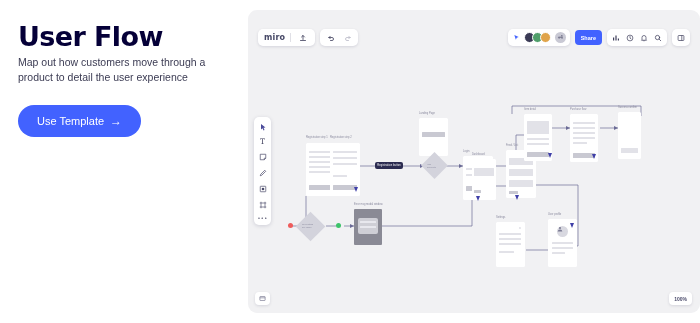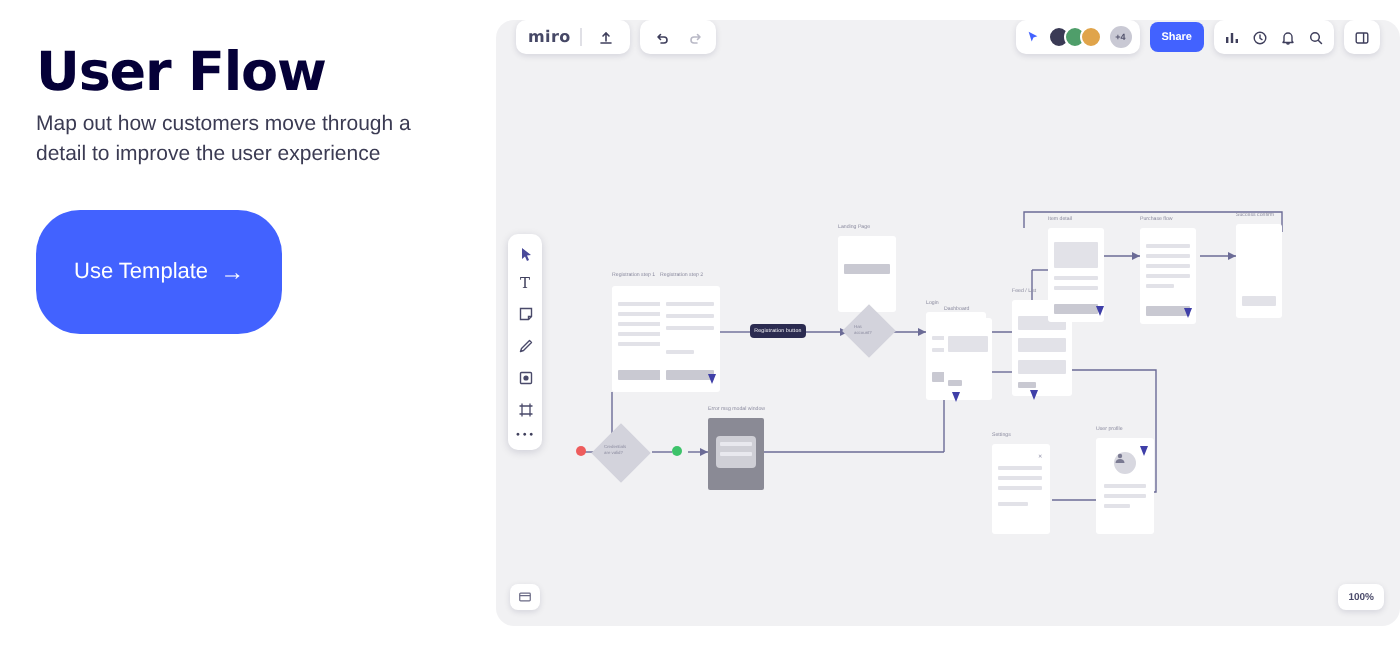--- a/index.html
+++ b/index.html
@@ -19,36 +19,36 @@
     font-family: "DejaVu Sans", sans-serif;
   }
   .promo-title span { display:block; }
   .promo-sub {
     font-size: 10.5px; line-height: 1.45; color: #3b3b53;
     max-width: 210px; margin-bottom: 20px;
   }
   .promo-btn {
     display: inline-flex; align-items: center; gap: 6px;
     background: #4262ff; color: #fff; border: none;
-    border-radius: 22px; padding: 25px 19px;
+    border-radius: 22px; padding: 10px 19px;
     font-size: 11px; font-family: "Liberation Sans", sans-serif;
     cursor: pointer;
   }
   .promo-btn .arw { font-size: 12px; line-height: 1; }
 
   
   .board {
     position: relative; width: 452px; height: 303px; margin-top: 10px;
     background: #f1f1f3; border-radius: 9px; overflow: hidden;
   }
 
   
   .topbar {
     position: absolute; top: 0; left: 0; right: 0; height: 36px;
-    display: flex; align-items: flex-start; justify-content: space-between;
+    display: flex; align-items: flex-end; justify-content: space-between;
     padding: 0 10px; z-index: 20;
   }
   .tb-left, .tb-right { display: flex; align-items: center; gap: 5px; }
   .chip {
     background: #fff; border-radius: 5px; height: 17px;
     display: flex; align-items: center; box-shadow: 0 1px 3px rgba(5,0,56,.12);
   }
   .logo-chip { padding: 0 6px; gap: 5px; }
   .logo-txt {
     font-size: 8px; font-weight: 700; color: #464866; letter-spacing: .2px;
@@ -136,21 +136,21 @@
 </style>
 </head>
 <body>
 
 <div class="page">
 
   <div class="promo">
     <div class="promo-title">
       <span>User Flow</span>
     </div>
-    <div class="promo-sub">Map out how customers move through a detail to improve the user experience</div>
+    <div class="promo-sub">Map out how customers move through a product to detail the user experience</div>
     <button class="promo-btn">
       <span>Use Template</span>
       <span class="arw">→</span>
     </button>
   </div>
 
   <div class="board">
 
     <div class="canvas">
       <svg width="452" height="303" viewBox="0 0 452 303">

